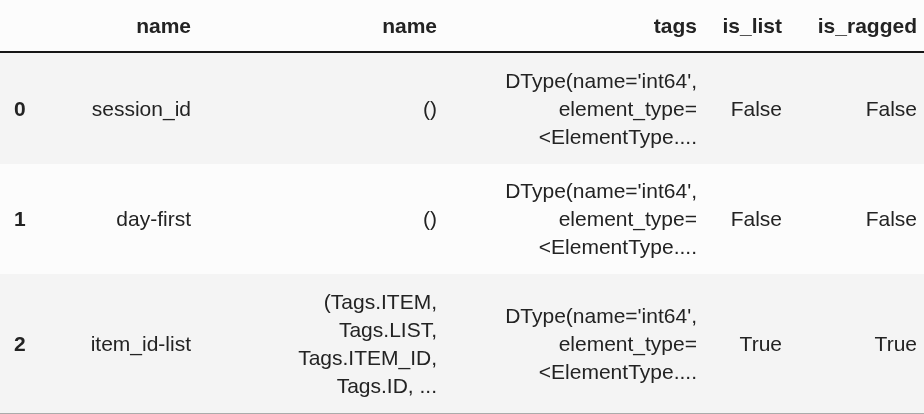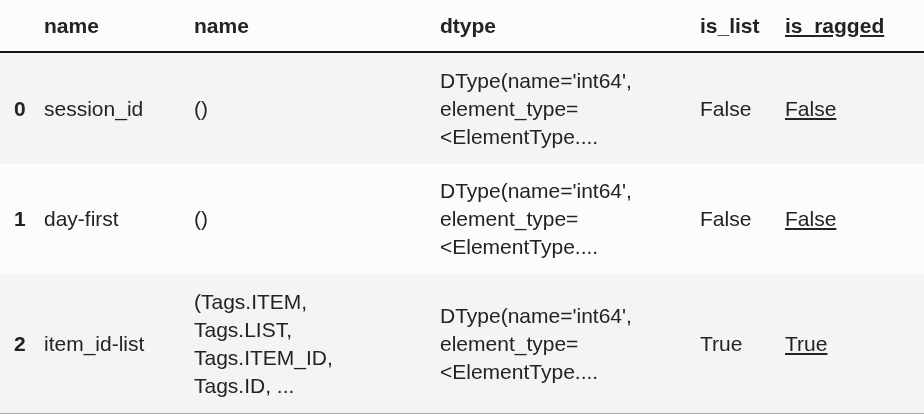--- a/index.html
+++ b/index.html
@@ -23,40 +23,39 @@
     color: #232323;
   }
   table.df col.c-index   { width: 44px; }
   table.df col.c-name    { width: 150px; }
   table.df col.c-tags    { width: 246px; }
   table.df col.c-dtype   { width: 260px; }
   table.df col.c-islist  { width: 85px; }
   table.df col.c-isragged{ width: 139px; }
 
   table.df th, table.df td {
-    text-align: left;
+    text-align: right;
     vertical-align: middle;
     padding: 0 3px 0 0;
     white-space: pre-line;
     overflow: hidden;
   }
   table.df thead th {
     font-weight: bold;
     height: 51px;
     border-bottom: 2px solid #161616;
     background: #fcfcfc;
   }
   table.df td.idx, table.df th.idx {
     text-align: left;
     padding-left: 14px;
     font-weight: bold;
   }
   table.df td.last, table.df th.last {
-    padding-right: 21px;
-    text-decoration: underline;
+    padding-right: 7px;
   }
   tr.row-0 td { height: 111px; }
   tr.row-1 td { height: 110px; }
   tr.row-2 td { height: 139px; }
   tr.stripe td { background: #f4f4f4; }
   tr.plain  td { background: #fcfcfc; }
   tbody tr:last-child td { border-bottom: 2px solid #ababab; }
 </style>
 </head>
 <body>
@@ -69,21 +68,21 @@
       <col class="c-tags">
       <col class="c-dtype">
       <col class="c-islist">
       <col class="c-isragged">
     </colgroup>
     <thead>
       <tr>
         <th class="idx"></th>
         <th>name</th>
         <th>name</th>
-        <th>dtype</th>
+        <th>tags</th>
         <th>is_list</th>
         <th class="last">is_ragged</th>
       </tr>
     </thead>
     <tbody>
       <tr class="row-0 stripe">
         <td class="idx">0</td>
         <td>session_id</td>
         <td>()</td>
         <td>DType(name='int64',

